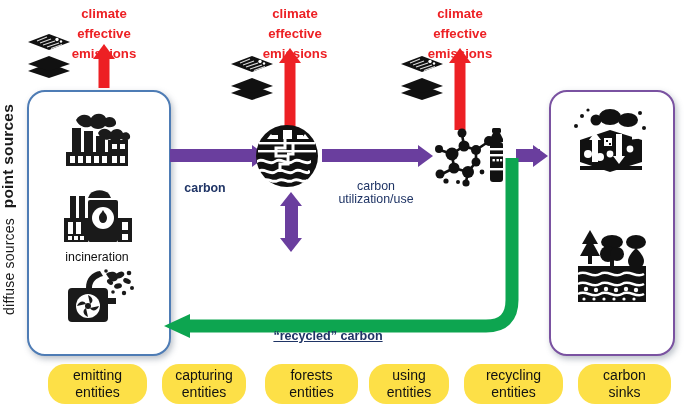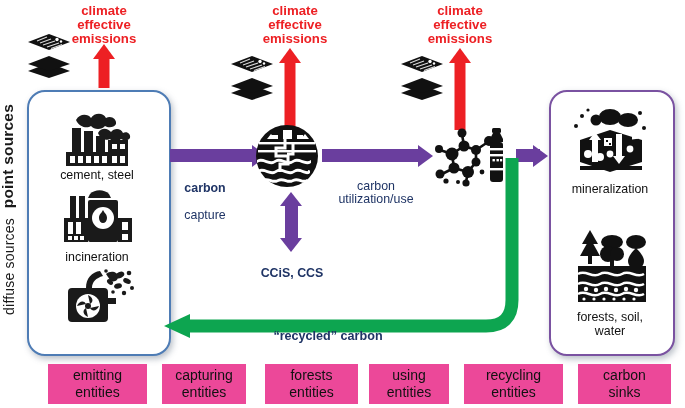--- a/index.html
+++ b/index.html
@@ -34,21 +34,21 @@
   .red-arrow{position:absolute;}
   .red-arrow .shaft{position:absolute;left:50%;transform:translateX(-50%);
      width:11px;background:#ED2024;bottom:0;}
   .red-arrow .head{position:absolute;left:50%;transform:translateX(-50%);top:0;
      width:0;height:0;border-left:11px solid transparent;border-right:11px solid transparent;
      border-bottom:15px solid #ED2024;}
 
   
   .red-caption{
     position:absolute;color:#ED2024;font-size:13.2px;font-weight:600;
-    line-height:14px;text-align:center;white-space:pre-line;
+    line-height:20px;text-align:center;white-space:pre-line;
   }
 
   
   .purple-shaft{position:absolute;background:#6A3E9E;}
   .purple-head-right{position:absolute;width:0;height:0;
      border-top:11px solid transparent;border-bottom:11px solid transparent;
      border-left:15px solid #6A3E9E;}
   .purple-head-up{position:absolute;width:0;height:0;
      border-left:11px solid transparent;border-right:11px solid transparent;
      border-bottom:14px solid #6A3E9E;}
@@ -65,24 +65,24 @@
   .navy-label .sub{font-weight:normal;display:block;}
 
   
   .icon-caption{
     position:absolute;text-align:center;color:#111;font-size:12.4px;
     line-height:14px;white-space:pre-line;width:140px;
   }
 
   
   .chip{
-    position:absolute;background:#ec4899;color:#111;
+    position:absolute;background:#fde047;color:#111;
     font-size:14px;line-height:17px;text-align:center;
     display:flex;flex-direction:column;align-items:center;justify-content:center;
-    white-space:pre-line;top:364px;height:40px;
+    white-space:pre-line;top:364px;height:40px;border-radius:17px;
   }
 
   svg{display:block;}
   .icon-wrap{position:absolute;}
 </style>
 </head>
 <body>
 
 <div id="stage">
 
@@ -138,21 +138,20 @@
         <rect x="28" y="56" width="5" height="7"></rect>
           <rect x="36" y="56" width="5" height="7"></rect>
         <rect x="44" y="56" width="5" height="7"></rect>
         <rect x="54" y="44" width="5" height="5"></rect>
           <rect x="62" y="44" width="5" height="5"></rect>
         <rect x="54" y="56" width="5" height="7"></rect>
           <rect x="62" y="56" width="5" height="7"></rect>
       </g>
     </svg>
   </div>
-  <div class="icon-caption" style="left:27px;top:168px;">cement, steel</div>
 
   <div class="icon-wrap" style="left:60px;top:188px;">
     <svg width="76" height="60" viewBox="0 0 76 60">
       <g fill="#1a1a1a">
         <path d="M30 6c5-5 14-5 19 0l2 4H28z"></path>
         <rect x="10" y="8" width="6" height="22"></rect>
         <rect x="19" y="8" width="6" height="22"></rect>
         <rect x="28" y="12" width="30" height="42" rx="2"></rect>
         <rect x="4" y="30" width="24" height="24"></rect>
         <rect x="58" y="30" width="14" height="24"></rect>
@@ -201,21 +200,20 @@
           <circle cx="51" cy="24" r="1.8"></circle>
         <circle cx="44" cy="3" r="1.8"></circle>
       </g>
     </svg>
   </div>
 
   <div class="purple-shaft" style="left:170px;top:149px;width:82px;height:13px;"></div>
   <div class="purple-head-right" style="left:252px;top:144.5px;"></div>
   <div class="navy-label" style="left:160px;top:168px;width:90px;">
     <b>carbon</b>
-    <span class="sub">capture</span>
   </div>
 
   <div class="red-caption" style="left:240px;top:4px;width:110px;">climate
 effective
 emissions</div>
   <div class="red-arrow" style="left:278px;top:48px;width:24px;height:82px;">
     <div class="head"></div>
       <div class="shaft" style="top:14px;height:68px;"></div>
   </div>
   <div class="icon-wrap" style="left:228px;top:52px;">
@@ -265,21 +263,20 @@
   <div class="purple-head-right" style="left:418px;top:144.5px;"></div>
   <div class="navy-label" style="left:315px;top:166px;width:122px;">
     <span class="sub">carbon
 utilization/use</span>
   </div>
 
   <div class="purple-head-up" style="left:280px;top:192px;"></div>
   <div class="purple-shaft" style="left:285px;top:204px;width:13px;height:36px;"></div>
   <div class="purple-head-down" style="left:280px;top:238px;"></div>
   <div class="navy-label" style="left:196px;top:252px;width:192px;line-height:14.4px;">
-    <b>CCiS, CCS</b>
   </div>
 
   <div class="red-caption" style="left:405px;top:4px;width:110px;">climate
 effective
 emissions</div>
   <div class="red-arrow" style="left:448px;top:48px;width:24px;height:82px;">
     <div class="head"></div>
       <div class="shaft" style="top:14px;height:68px;"></div>
   </div>
   <div class="icon-wrap" style="left:398px;top:52px;">
@@ -340,21 +337,21 @@
     </svg>
   </div>
 
   <div class="purple-shaft" style="left:516px;top:149px;width:24px;height:13px;"></div>
   <div class="purple-head-right" style="left:533px;top:144.5px;"></div>
 
   <svg style="position:absolute;left:0;top:0;width:685px;height:408px;pointer-events:none;">
     <path d="M512 158 L512 300 Q512 326 486 326 L190 326" fill="none" stroke="#0DA550" stroke-width="13" stroke-linecap="butt"></path>
     <polygon points="190,314 164,326 190,338" fill="#0DA550"></polygon>
   </svg>
-  <div class="navy-label" style="left:218px;top:330px;width:220px;font-weight:bold;font-size:12.6px;">“recycled” carbon</div>
+  <div class="navy-label" style="left:218px;top:330px;width:220px;font-weight:bold;font-size:12.6px;text-decoration:underline;">“recycled” carbon</div>
 
   <div class="icon-wrap" style="left:572px;top:104px;">
     <svg width="76" height="72" viewBox="0 0 76 72">
       <g fill="#111">
         <ellipse cx="38" cy="13" rx="11" ry="8"></ellipse>
         <ellipse cx="56" cy="16" rx="10" ry="7"></ellipse>
         <circle cx="24" cy="16" r="5.5"></circle>
         <circle cx="10" cy="12" r="2"></circle>
           <circle cx="4" cy="22" r="2"></circle>
         <circle cx="68" cy="9" r="2"></circle>
@@ -375,21 +372,20 @@
         <rect x="32" y="34" width="8" height="8"></rect>
         <rect x="60" y="34" width="6" height="10" transform="skewY(-8)"></rect>
       </g>
       <g fill="#111">
         <rect x="34" y="36" width="2" height="2"></rect>
           <rect x="37" y="39" width="2" height="2"></rect>
       </g>
       <rect x="8" y="62" width="62" height="4" fill="#111"></rect>
     </svg>
   </div>
-  <div class="icon-caption" style="left:540px;top:182px;">mineralization</div>
 
   <div class="icon-wrap" style="left:576px;top:228px;">
     <svg width="72" height="76" viewBox="0 0 72 76">
       <g fill="#111">
         <polygon points="14,2 22,16 6,16"></polygon>
         <polygon points="14,10 24,28 4,28"></polygon>
         <rect x="12" y="26" width="4" height="10"></rect>
         <ellipse cx="36" cy="14" rx="11" ry="7"></ellipse>
         <circle cx="32" cy="26" r="8"></circle>
           <circle cx="41" cy="26" r="7"></circle>
@@ -413,22 +409,20 @@
           <circle cx="60" cy="62" r="2.2"></circle>
         <circle cx="8" cy="71" r="1.6"></circle>
           <circle cx="18" cy="71" r="1.6"></circle>
         <circle cx="28" cy="71" r="1.6"></circle>
           <circle cx="38" cy="71" r="1.6"></circle>
         <circle cx="48" cy="71" r="1.6"></circle>
           <circle cx="58" cy="71" r="1.6"></circle>
       </g>
     </svg>
   </div>
-  <div class="icon-caption" style="left:540px;top:310px;">forests, soil,
-water</div>
 
   <div class="chip" style="left:48px;width:99px;">emitting
 entities</div>
   <div class="chip" style="left:162px;width:84px;">capturing
 entities</div>
   <div class="chip" style="left:265px;width:93px;">forests
 entities</div>
   <div class="chip" style="left:369px;width:80px;">using
 entities</div>
   <div class="chip" style="left:464px;width:99px;">recycling

